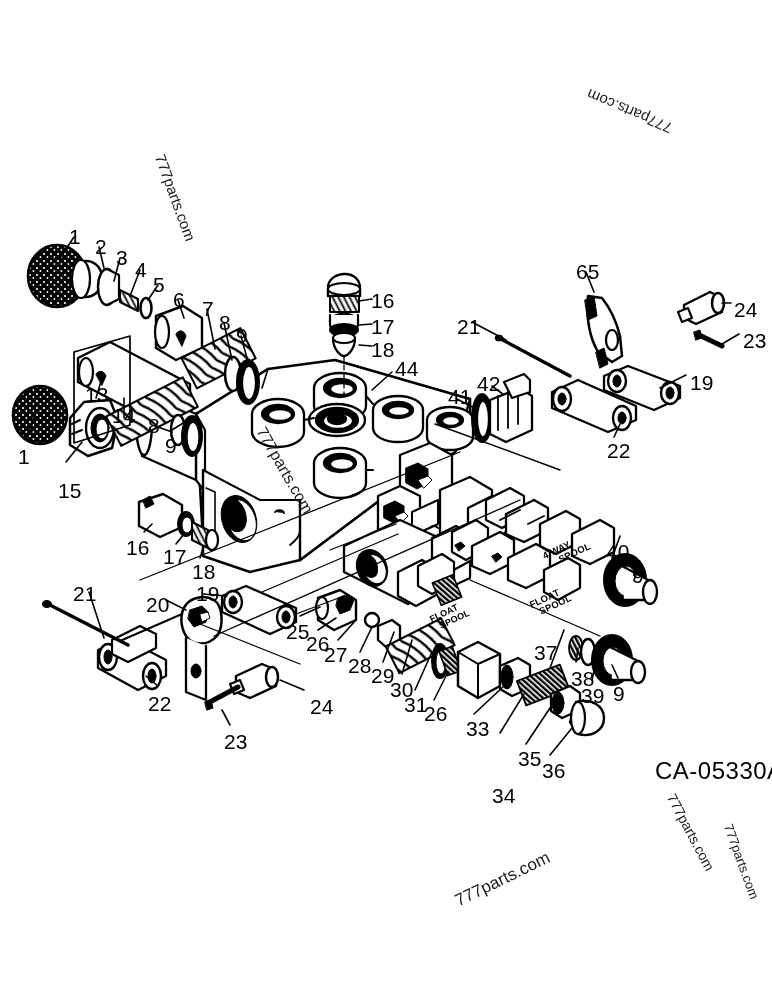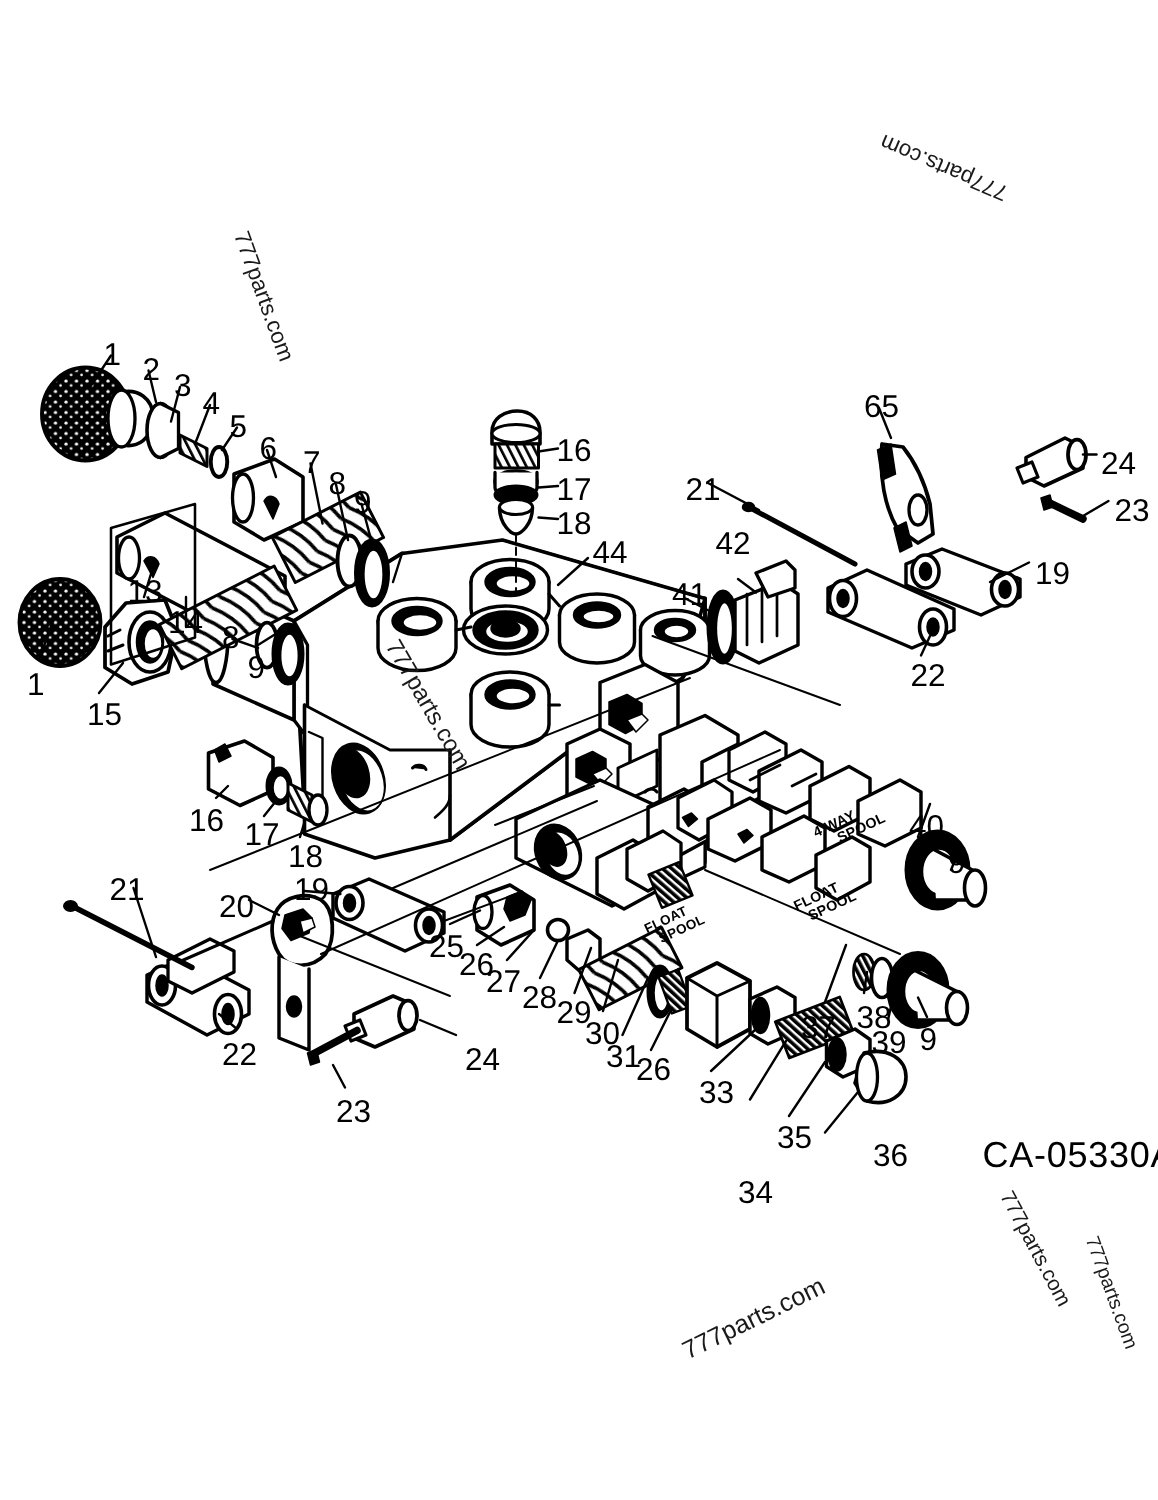--- a/index.html
+++ b/index.html
@@ -499,55 +499,55 @@
       <div class="callout" style="left: 153px; top: 274px;">5</div>
       <div class="callout" style="left: 173px; top: 289px;">6</div>
       <div class="callout" style="left: 202px; top: 298px;">7</div>
       <div class="callout" style="left: 219px; top: 312px;">8</div>
       <div class="callout" style="left: 236px; top: 325px;">9</div>
       <div class="callout" style="left: 18px; top: 446px;">1</div>
       <div class="callout" style="left: 85px; top: 384px;">13</div>
       <div class="callout" style="left: 112px; top: 405px;">14</div>
       <div class="callout" style="left: 148px; top: 415px;">8</div>
       <div class="callout" style="left: 165px; top: 435px;">9</div>
-      <div class="callout" style="left: 58px; top: 466px;">15</div>
+      <div class="callout" style="left: 58px; top: 480px;">15</div>
       <div class="callout" style="left: 371px; top: 290px;">16</div>
       <div class="callout" style="left: 371px; top: 316px;">17</div>
       <div class="callout" style="left: 371px; top: 339px;">18</div>
       <div class="callout" style="left: 395px; top: 358px;">44</div>
       <div class="callout" style="left: 457px; top: 316px;">21</div>
       <div class="callout" style="left: 576px; top: 261px;">65</div>
       <div class="callout" style="left: 734px; top: 299px;">24</div>
       <div class="callout" style="left: 743px; top: 330px;">23</div>
       <div class="callout" style="left: 690px; top: 372px;">19</div>
       <div class="callout" style="left: 607px; top: 440px;">22</div>
       <div class="callout" style="left: 448px; top: 386px;">41</div>
-      <div class="callout" style="left: 477px; top: 352px; text-align: right;">42</div>
+      <div class="callout" style="left: 477px; top: 373px; text-align: right;">42</div>
       <div class="callout" style="left: 126px; top: 537px;">16</div>
       <div class="callout" style="left: 163px; top: 546px;">17</div>
       <div class="callout" style="left: 192px; top: 561px;">18</div>
       <div class="callout" style="left: 196px; top: 583px;">19</div>
       <div class="callout" style="left: 73px; top: 583px;">21</div>
       <div class="callout" style="left: 146px; top: 594px;">20</div>
       <div class="callout" style="left: 148px; top: 693px;">22</div>
       <div class="callout" style="left: 224px; top: 731px;">23</div>
       <div class="callout" style="left: 310px; top: 696px;">24</div>
       <div class="callout" style="left: 286px; top: 621px; text-align: right;">25</div>
       <div class="callout" style="left: 306px; top: 633px;">26</div>
       <div class="callout" style="left: 324px; top: 644px;">27</div>
       <div class="callout" style="left: 348px; top: 655px;">28</div>
       <div class="callout" style="left: 371px; top: 665px;">29</div>
       <div class="callout" style="left: 390px; top: 679px;">30</div>
       <div class="callout" style="left: 404px; top: 694px;">31</div>
       <div class="callout" style="left: 424px; top: 703px;">26</div>
       <div class="callout" style="left: 466px; top: 718px;">33</div>
       <div class="callout" style="left: 492px; top: 737px; margin-top: 48px;">34</div>
       <div class="callout" style="left: 518px; top: 748px;">35</div>
-      <div class="callout" style="left: 542px; top: 760px; margin-left: 40px;">36</div>
-      <div class="callout" style="left: 534px; top: 675px;">37</div>
+      <div class="callout" style="left: 542px; top: 760px;">36</div>
+      <div class="callout" style="left: 534px; top: 642px;">37</div>
       <div class="callout" style="left: 571px; top: 668px;">38</div>
       <div class="callout" style="left: 581px; top: 685px;">39</div>
       <div class="callout" style="left: 613px; top: 683px;">9</div>
       <div class="callout" style="left: 606px; top: 541px;">40</div>
       <div class="callout" style="left: 632px; top: 565px;">9</div>
     </div>
 
   <div id="partnum">CA-05330A</div>
 
   <div id="watermark-layer">

